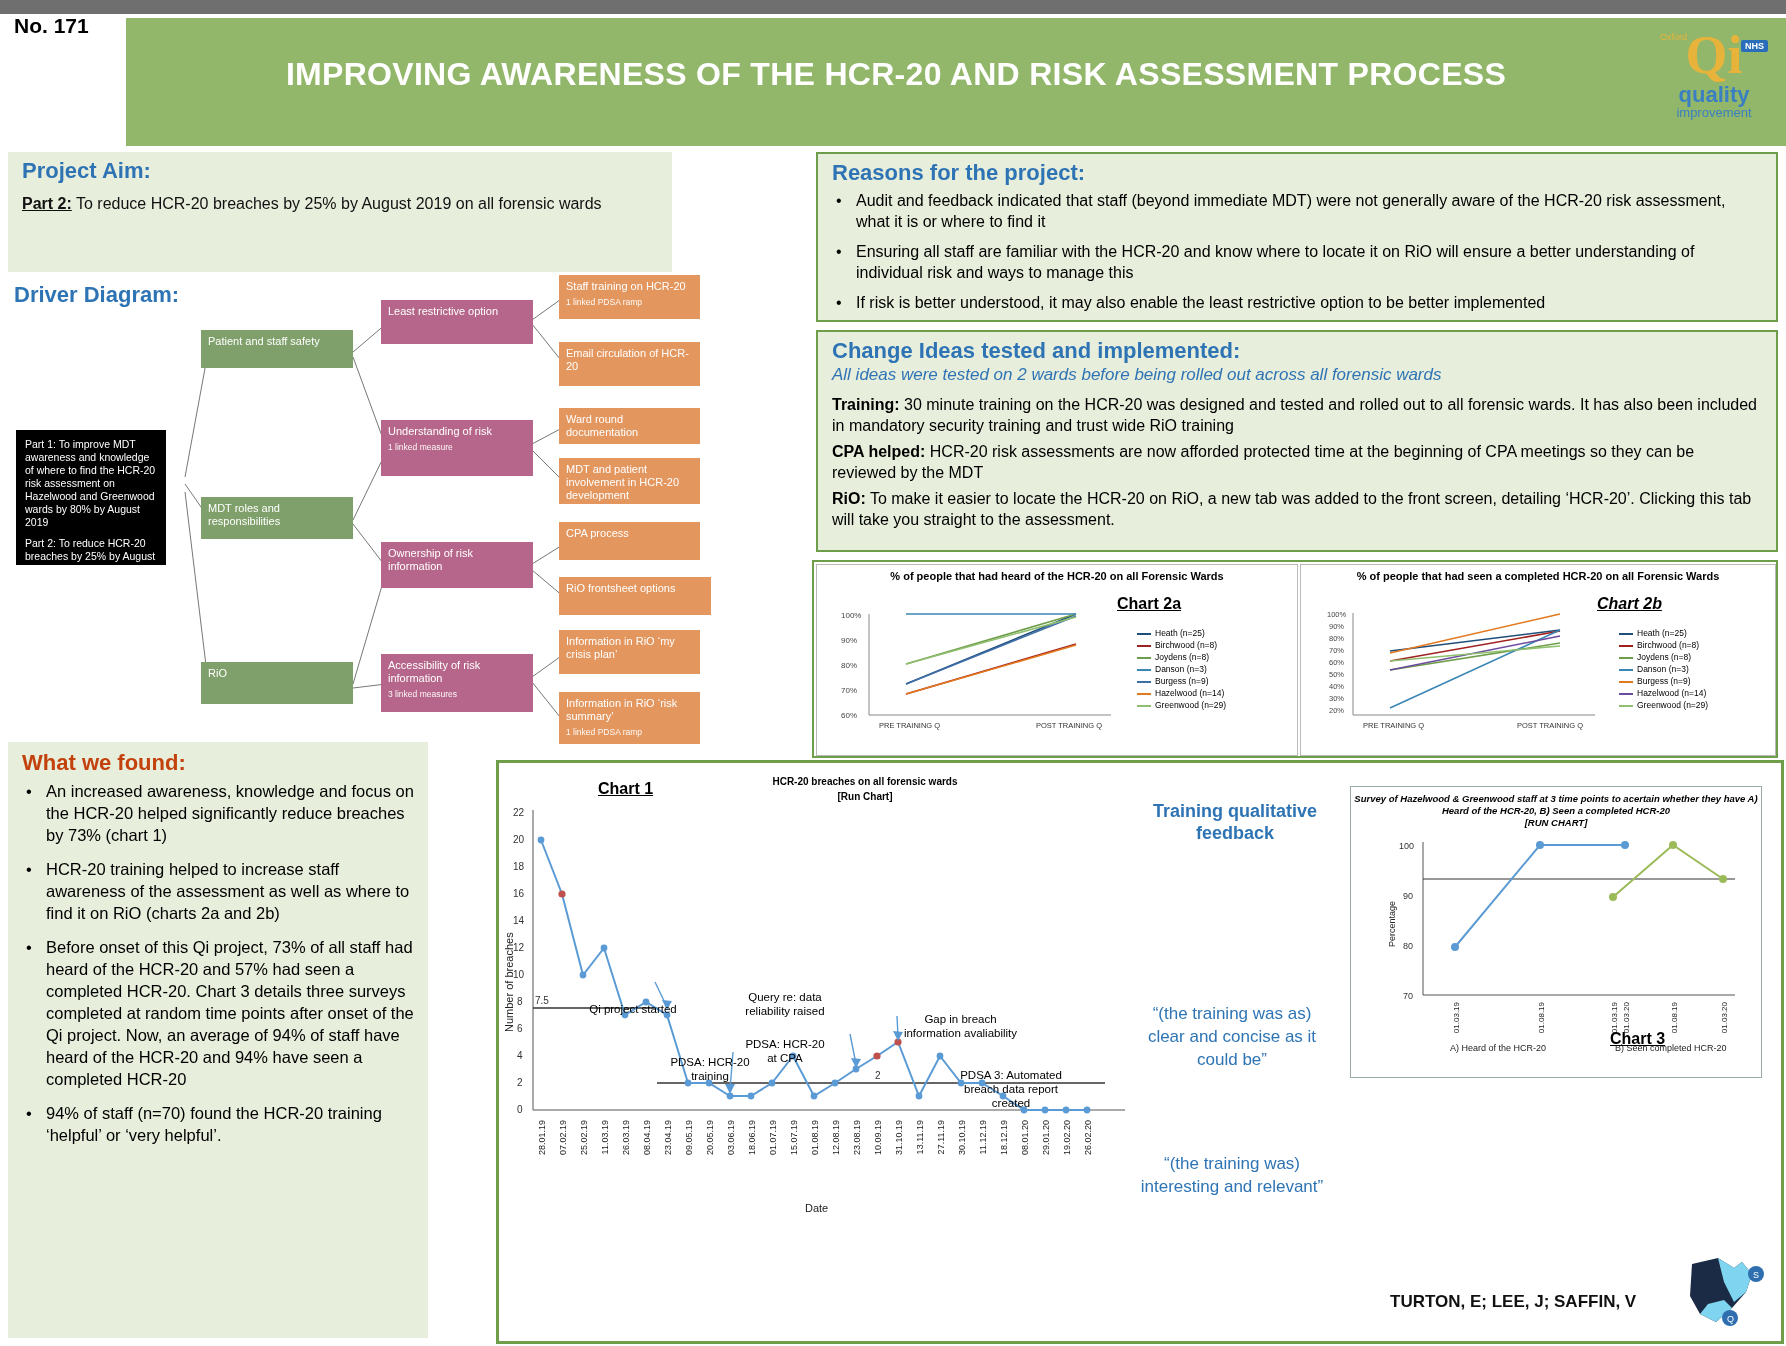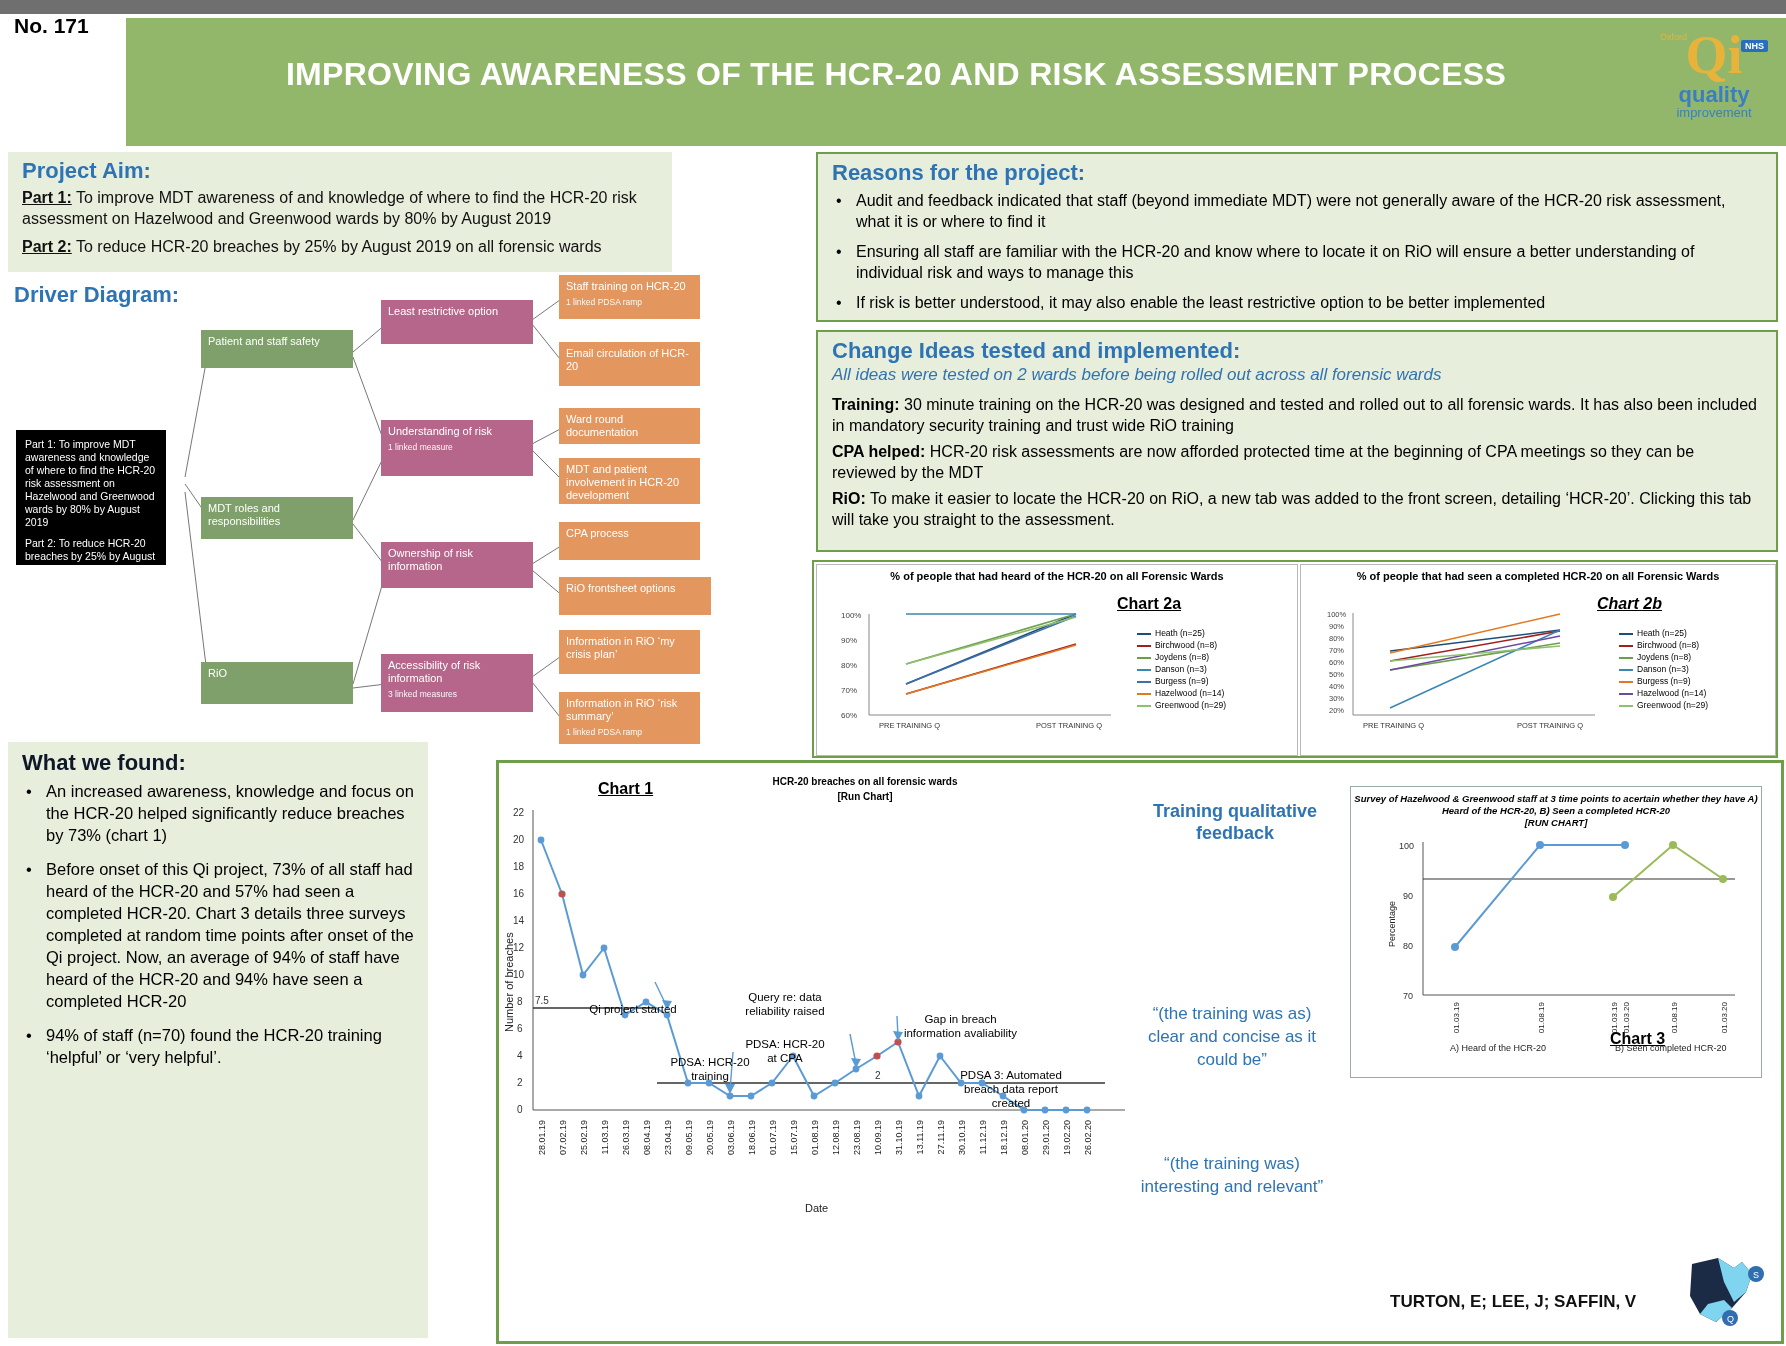--- a/index.html
+++ b/index.html
@@ -45,21 +45,21 @@
   .node{position:absolute;box-sizing:border-box;color:#fff;font-size:11px;padding:5px 7px;line-height:13px;}
   .n-black{background:#000;font-size:10.5px;line-height:13px;padding:8px 9px;}
   .n-green{background:#7fa06a;}
   .n-pink{background:#b6668a;}
   .n-orange{background:#e3965e;}
   .sub-s{display:block;font-size:8.5px;margin-top:3px;opacity:.95;}
   .dd svg{position:absolute;left:0;top:0;}
 
   
   .found{left:8px;top:742px;width:420px;height:596px;background:#e8eedc;}
-  .found h2{margin:0;padding:8px 0 4px 14px;color:#0f172a;font-size:22px;font-weight:bold;}
+  .found h2{margin:0;padding:8px 0 4px 14px;color:#c2410c;font-size:22px;font-weight:bold;}
   .found ul{margin:0;padding:0 14px 0 38px;list-style:none;}
   .found li{font-size:16.5px;line-height:22px;margin-bottom:12px;position:relative;}
   .found li:before{content:"•";position:absolute;left:-20px;top:0;}
 
   
   .chartsrow{left:812px;top:560px;width:966px;height:198px;border:2px solid #6f9e4b;background:#fff;}
   .c2a{position:absolute;left:816px;top:564px;width:480px;height:190px;background:#fff;border:1px solid #b9b9b9;}
   .c2b{position:absolute;left:1300px;top:564px;width:474px;height:190px;background:#fff;border:1px solid #b9b9b9;}
   .ctitle{text-align:center;font-size:11px;font-weight:bold;margin-top:5px;line-height:13px;}
   .clabel{position:absolute;font-size:16px;font-weight:bold;text-decoration:underline;}
@@ -95,21 +95,20 @@
       <div class="oxl">Oxford</div>
       <div class="nhs">NHS</div>
       <div class="qi">Qi</div>
       <div class="q1">quality</div>
       <div class="q2">improvement</div>
     </div>
   </div>
 
   <div class="panel aim">
     <h2>Project Aim:</h2>
-    <p><span class="u">Part 1:</span><span> To improve MDT awareness of and knowledge of where to find the HCR-20 risk assessment on Hazelwood and Greenwood wards by 80% by August 2019</span></p>
     <p style="margin-top:6px"><span class="u">Part 2:</span><span> To reduce HCR-20 breaches by 25% by August 2019 on all forensic wards</span></p>
   </div>
 
   <div class="panel reasons">
     <h2>Reasons for the project:</h2>
     <ul>
       <li>Audit and feedback indicated that staff (beyond immediate MDT) were not generally aware of the HCR-20 risk assessment, what it is or where to find it</li>
       <li>Ensuring all staff are familiar with the HCR-20 and know where to locate it on RiO will ensure a better understanding of individual risk and ways to manage this</li>
       <li>If risk is better understood, it may also enable the least restrictive option to be better implemented</li>
     </ul>
@@ -169,20 +168,21 @@
     <div class="node n-orange" style="left:551px;top:250px;width:141px;height:38px;"><span>CPA process</span></div>
     <div class="node n-orange" style="left:551px;top:305px;width:152px;height:38px;"><span>RiO frontsheet options</span></div>
     <div class="node n-orange" style="left:551px;top:358px;width:141px;height:44px;"><span>Information in RiO ‘my crisis plan’</span></div>
     <div class="node n-orange" style="left:551px;top:420px;width:141px;height:52px;"><span>Information in RiO ‘risk summary’</span><span class="sub-s">1 linked PDSA ramp</span></div>
   </div>
 
   <div class="panel found">
     <h2>What we found:</h2>
     <ul>
       <li>An increased awareness, knowledge and focus on the HCR-20 helped significantly reduce breaches by 73% (chart 1)</li>
+      <li>HCR-20 training helped to increase staff awareness of the assessment as well as where to find it on RiO (charts 2a and 2b)</li>
       <li>Before onset of this Qi project, 73% of all staff had heard of the HCR-20 and 57% had seen a completed HCR-20. Chart 3 details three surveys completed at random time points after onset of the Qi project. Now, an average of 94% of staff have heard of the HCR-20 and 94% have seen a completed HCR-20</li>
       <li>94% of staff (n=70) found the HCR-20 training ‘helpful’ or ‘very helpful’.</li>
     </ul>
   </div>
 
   <div class="panel chartsrow"></div>
 
   <div class="c2a">
     <div class="ctitle">% of people that had heard of the HCR-20 on all Forensic Wards</div>
     <div class="clabel" style="left:300px;top:30px;">Chart 2a</div>

